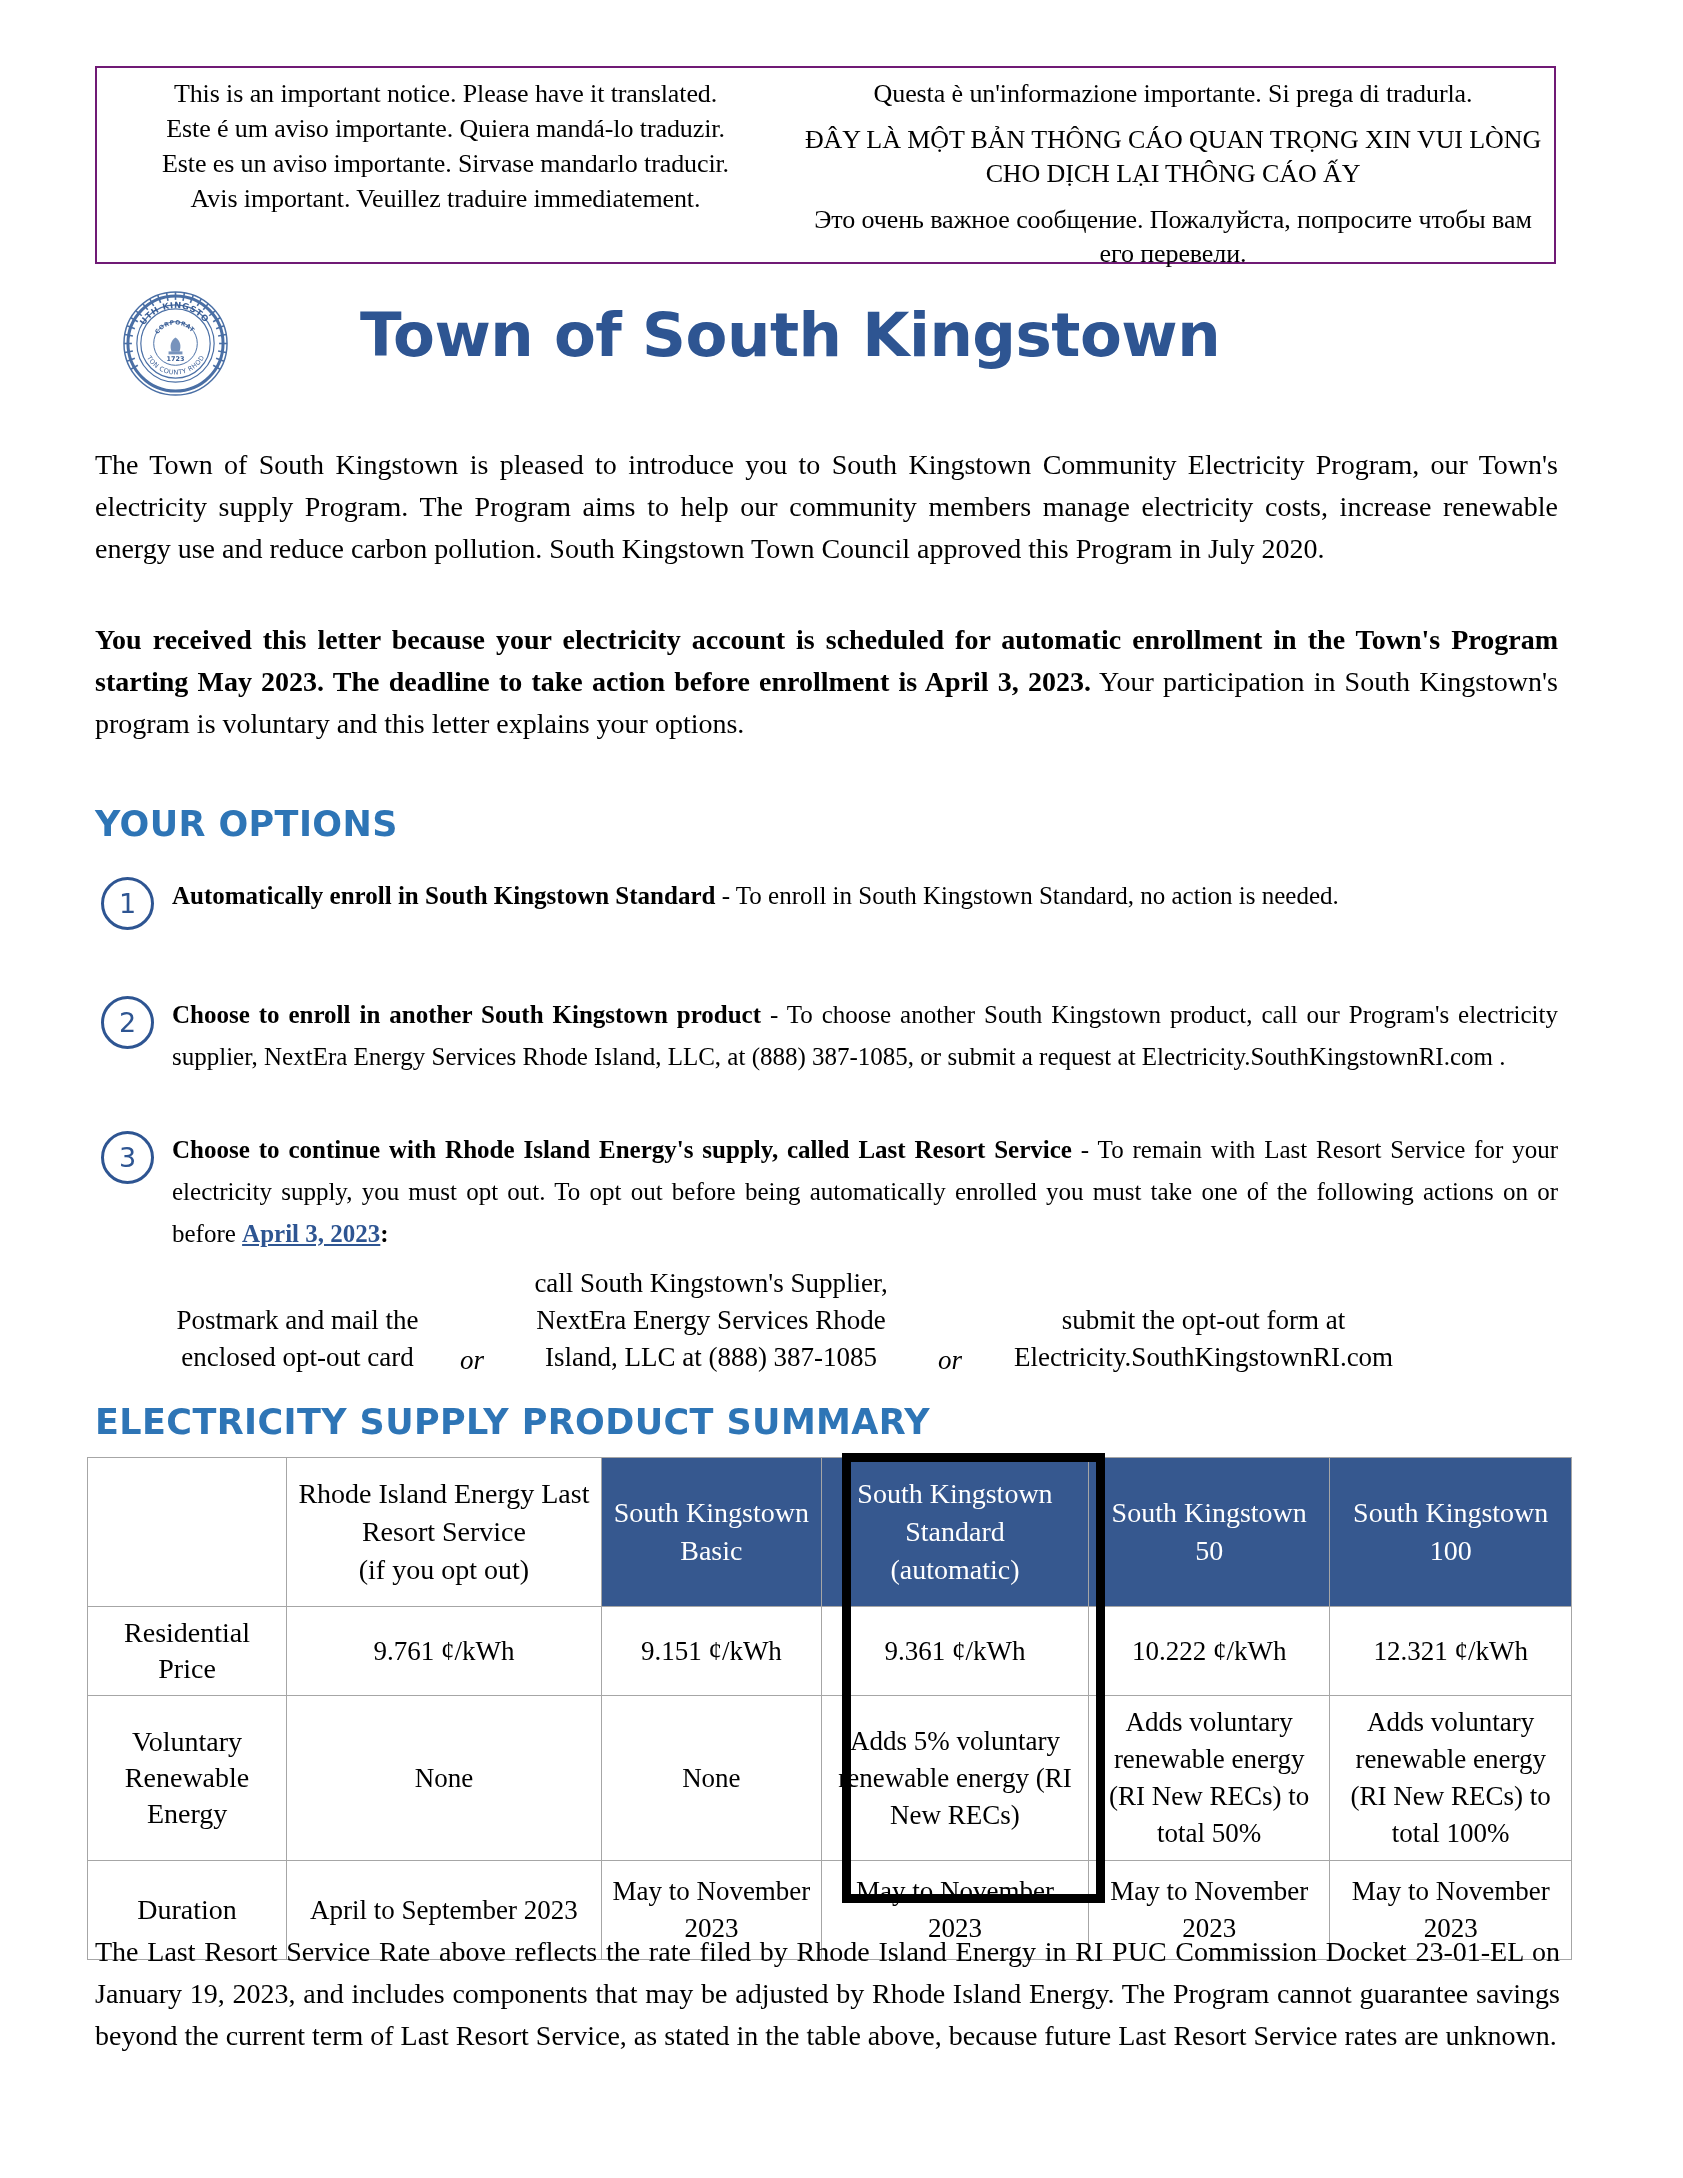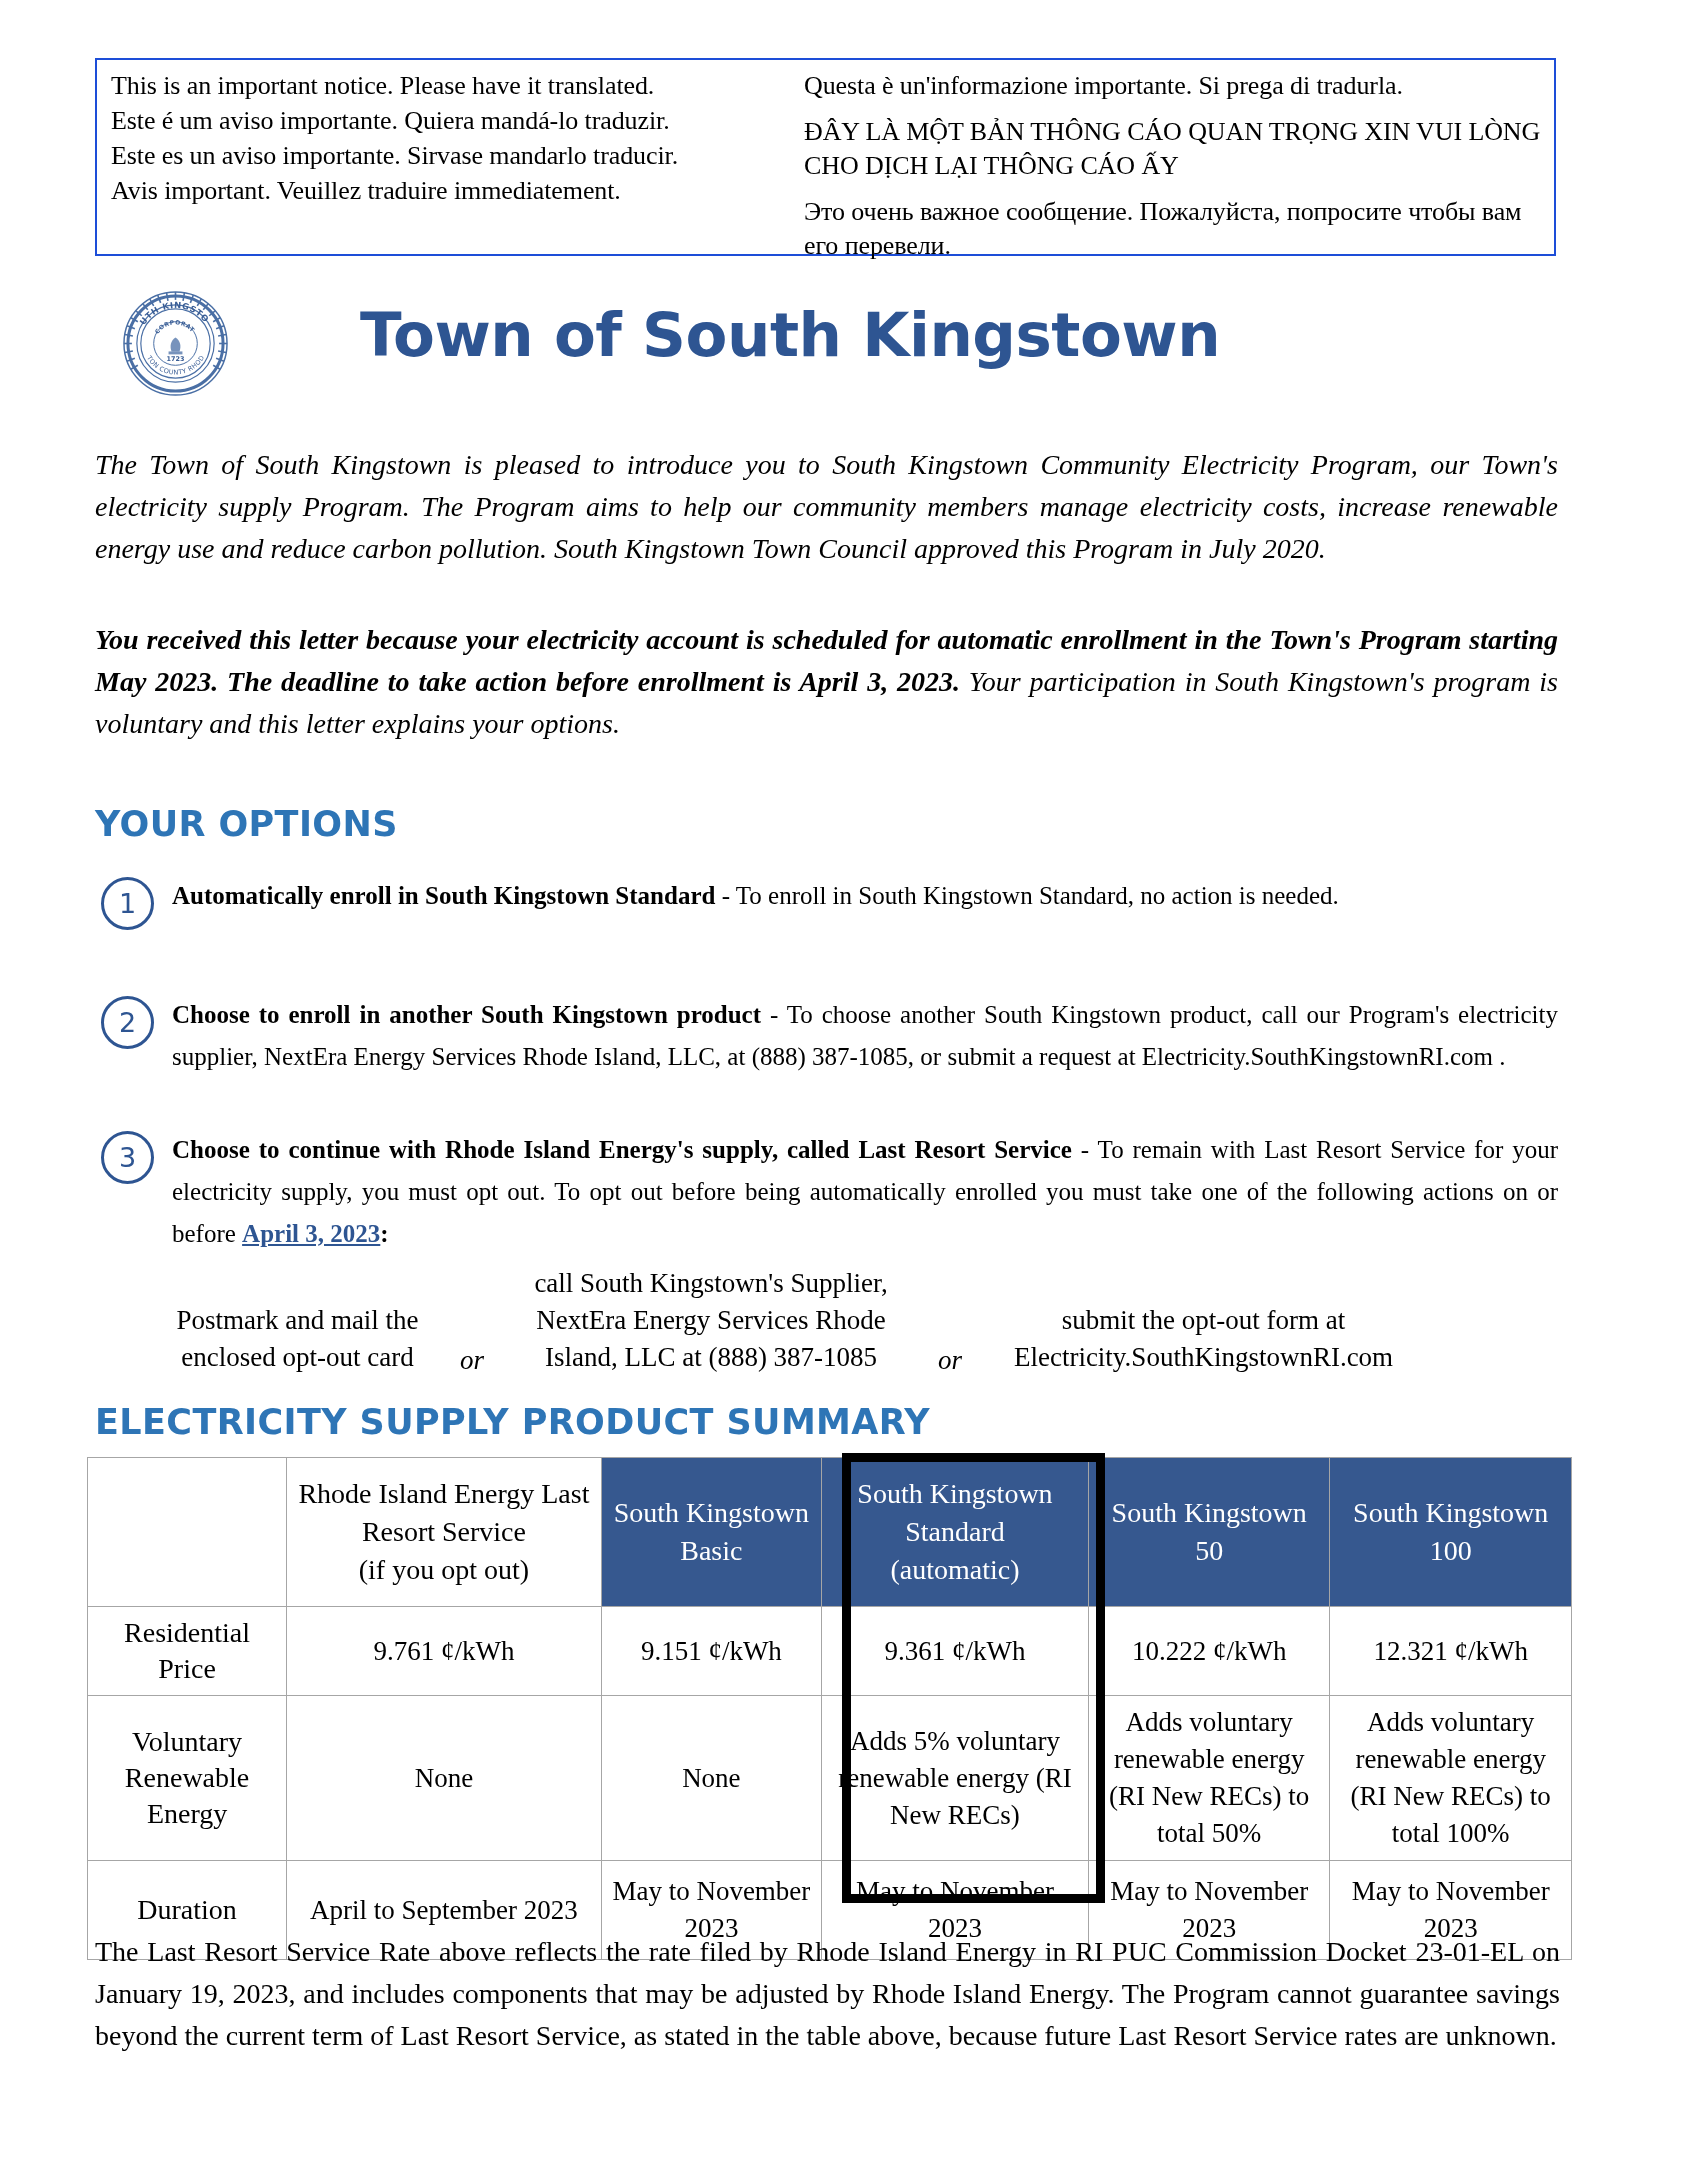--- a/index.html
+++ b/index.html
@@ -8,23 +8,24 @@
     width:1683px; height:2178px;
     background:#ffffff;
     font-family:"Liberation Serif", serif;
     color:#000000;
     position:relative;
   }
   .page { position:relative; width:1683px; height:2178px; padding:0; }
 
   
   .notice-box {
-    position:absolute; left:95px; top:58px; width:1461px; height:198px;
-    border:2px solid #1d4ed8;
+    position:absolute; left:95px; top:66px; width:1461px; height:198px;
+    border:2px solid #701a75;
     display:flex;
+    text-align:center;
   }
   .notice-col { padding:8px 10px 4px 14px; }
   .notice-col.left { width:693px; }
   .notice-col.right { width:762px; }
   .notice-line {
     font-family:"Liberation Serif", serif;
     font-size:26px; line-height:35px; letter-spacing:-0.1px;
     white-space:nowrap;
   }
   .notice-line.wrap { white-space:normal; line-height:34px;margin-top:12px; }
@@ -37,21 +38,20 @@
     font-family:"DejaVu Sans", sans-serif;
     font-weight:bold; font-size:61px; color:#2E5592;
     letter-spacing:-0.5px; line-height:83px;
   }
 
   
   .para {
     position:absolute; left:95px; width:1463px;
     font-size:28px; line-height:42px;
     text-align:justify;
-    font-style:italic;
   }
   .para.p1 { top:444px; }
   .para.p2 { top:619px; }
   .b { font-weight:bold; }
 
   .section-head {
     position:absolute; left:95px;
     font-family:"DejaVu Sans", sans-serif;
     font-weight:bold; font-size:35px; color:#2E75B6;
     letter-spacing:0.4px;

